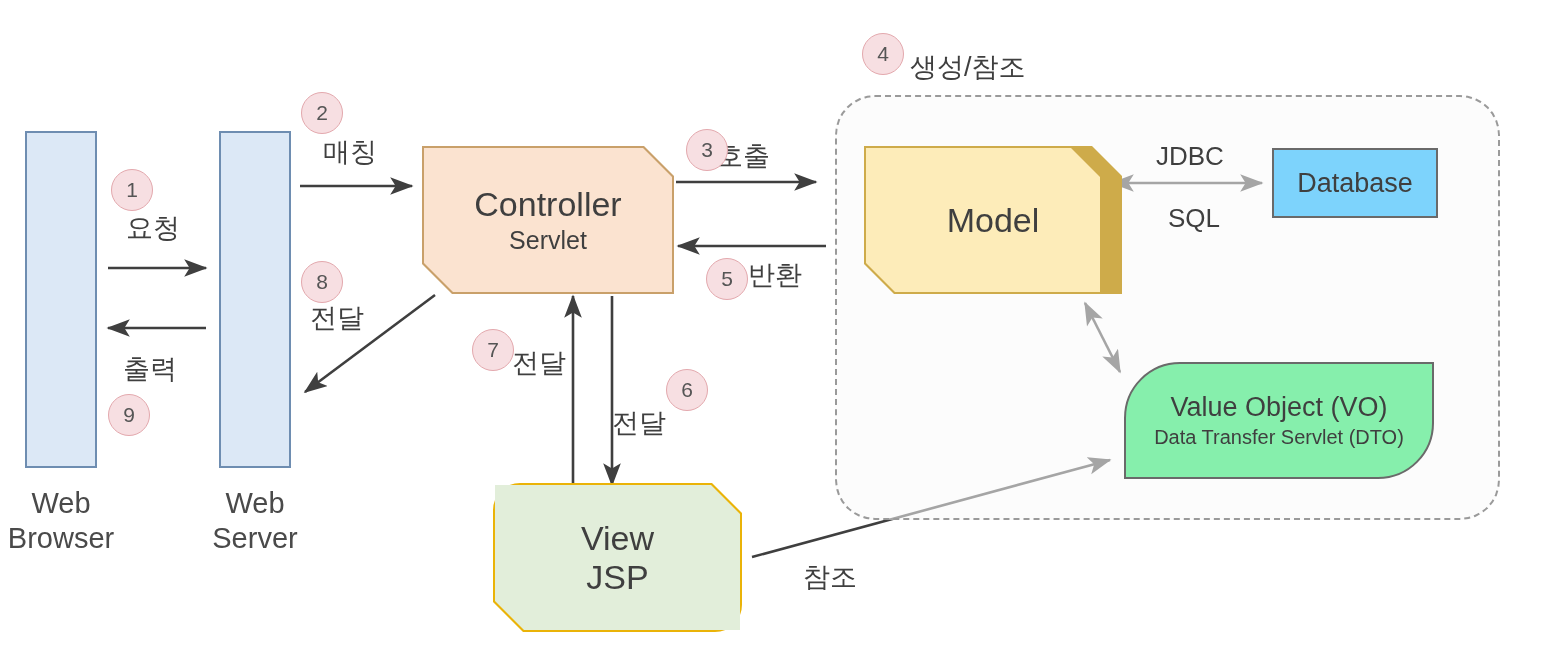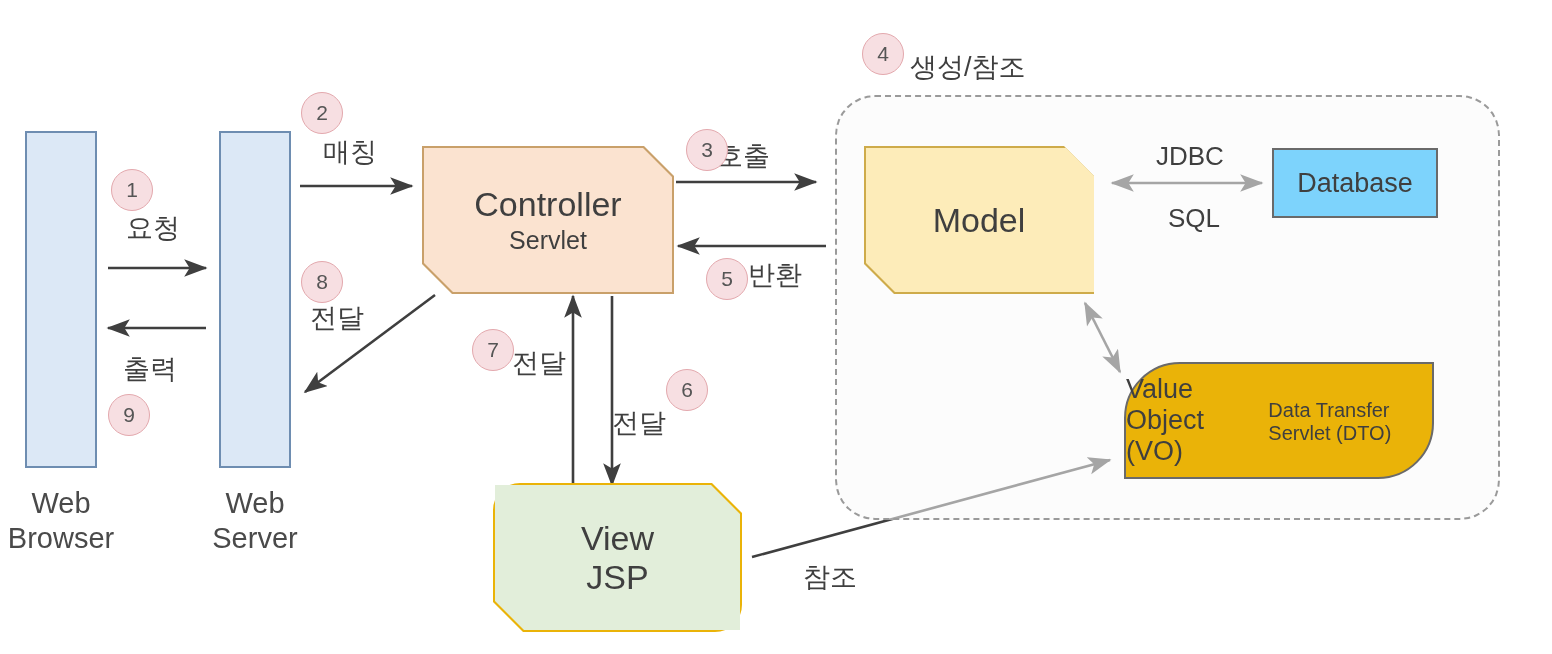--- a/index.html
+++ b/index.html
@@ -69,25 +69,25 @@
     border: 2px solid #6a6a6a;
     display: flex;
     align-items: center;
     justify-content: center;
     font-size: 27px;
     color: #3f3f3f;
   }
 
   
   .vobox {
-    background: #eab308;
+    background: #86efac;
     border: 2px solid #6a6a6a;
     border-radius: 56px 0 56px 0;
     display: flex;
-    flex-direction: row;
+    flex-direction: column;
     align-items: center;
     justify-content: center;
   }
   .vo-line1 { font-size: 27px; color: #3f3f3f; }
   .vo-line2 { font-size: 20px; color: #3f3f3f; margin-top: 3px; }
 
   
   .dashbox {
     border: 2px dashed #9a9a9a;
     border-radius: 40px;
@@ -171,21 +171,21 @@
 Server</div>
 
   <div class="node cutbox controller-edge" style="left:422px; top:146px; width:252px; height:148px;">
     <div class="cutbox controller-fill" style="position:absolute; left:2px; top:2px; width:248px; height:144px;
                 -webkit-clip-path:polygon(0 0, calc(100% - 29px) 0, 100% 29px, 100% 100%, 29px 100%, 0 calc(100% - 29px));
                 clip-path:polygon(0 0, calc(100% - 29px) 0, 100% 29px, 100% 100%, 29px 100%, 0 calc(100% - 29px));"></div>
     <div class="title-lg" style="position:relative; margin-bottom:2px;">Controller</div>
     <div class="title-md" style="position:relative;">Servlet</div>
   </div>
 
-  <div class="node cutbox model-edge" style="left:864px; top:146px; width:230px; height:148px;">
+  <div class="node cutbox model-edge" style="left:864px; top:146px; width:258px; height:148px;">
     <div class="cutbox model-fill" style="position:absolute; left:2px; top:2px; width:234px; height:144px;
                 -webkit-clip-path:polygon(0 0, calc(100% - 29px) 0, 100% 29px, 100% 100%, 29px 100%, 0 calc(100% - 29px));
                 clip-path:polygon(0 0, calc(100% - 29px) 0, 100% 29px, 100% 100%, 29px 100%, 0 calc(100% - 29px));"></div>
     <div class="title-lg" style="position:relative;">Model</div>
   </div>
 
   <div class="node cutbox view-edge" style="left:493px; top:483px; width:249px; height:149px;">
     <div class="cutbox view-fill" style="position:absolute; left:2px; top:2px; width:245px; height:145px;
                 -webkit-clip-path:polygon(0 0, calc(100% - 29px) 0, 100% 29px, 100% 100%, 29px 100%, 0 calc(100% - 29px));
                 clip-path:polygon(0 0, calc(100% - 29px) 0, 100% 29px, 100% 100%, 29px 100%, 0 calc(100% - 29px));"></div>

